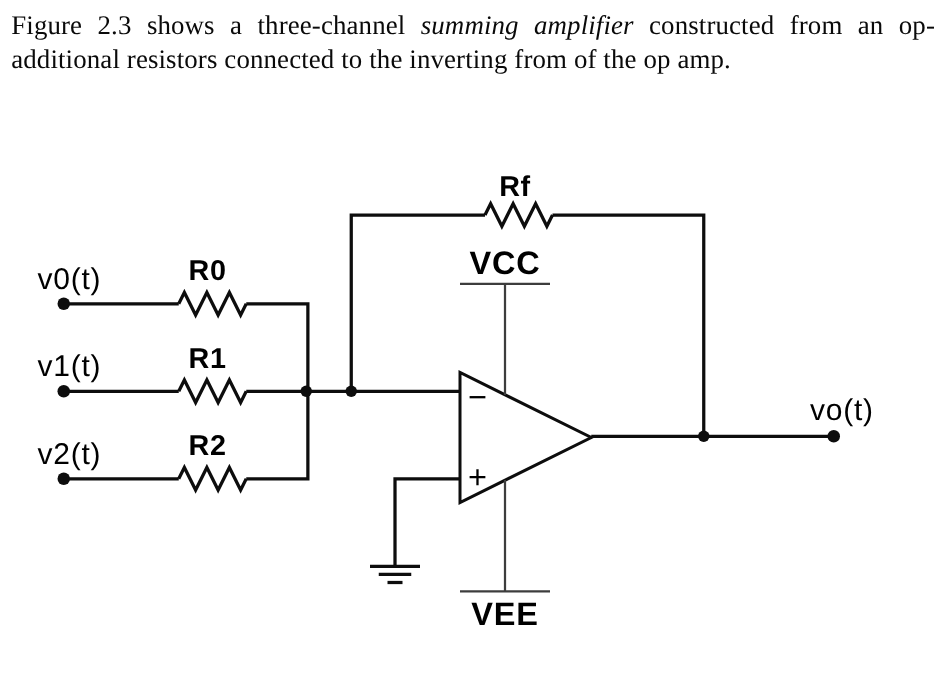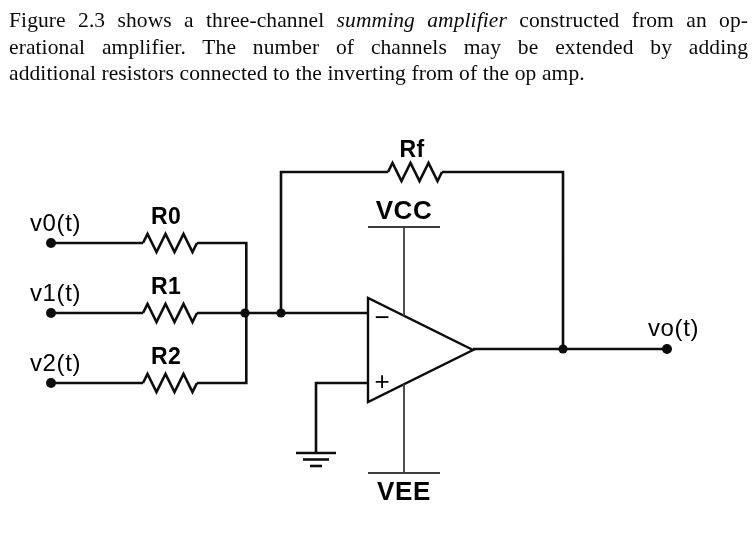--- a/index.html
+++ b/index.html
@@ -41,21 +41,20 @@
   .pwr{font-size:26px;font-weight:bold;letter-spacing:0.6px;}
   .pin{font-size:26px;}
 </style>
 </head>
 <body>
 
 <div class="page">
 
   <div class="intro">
     <div class="jline"><span>Figure 2.3 shows a three-channel </span><i>summing amplifier</i><span> constructed from an op-</span></div>
-    <div class="jline">erational amplifier.  The number of channels may be extended by adding</div>
     <div class="lastline">additional resistors connected to the inverting from of the op amp.</div>
   </div>
 
   <svg class="schematic" viewBox="0 0 755 540">
 
     <text class="clabel sig" x="30" y="231">v0(t)</text>
     <circle class="dot" cx="51" cy="243" r="5"></circle>
     <line class="wire" x1="51" y1="243" x2="143" y2="243"></line>
     <text class="clabel res" x="166" y="224" text-anchor="middle">R0</text>
     <polyline class="wire" points="143,243 147.5,234 156.5,252 165.5,234 174.5,252 183.5,234 192.5,252 197,243"></polyline>

